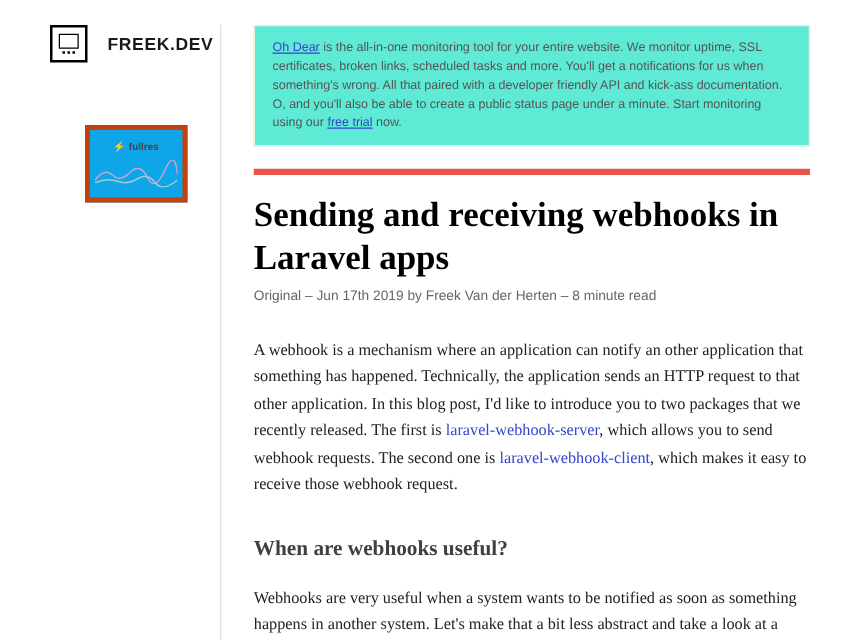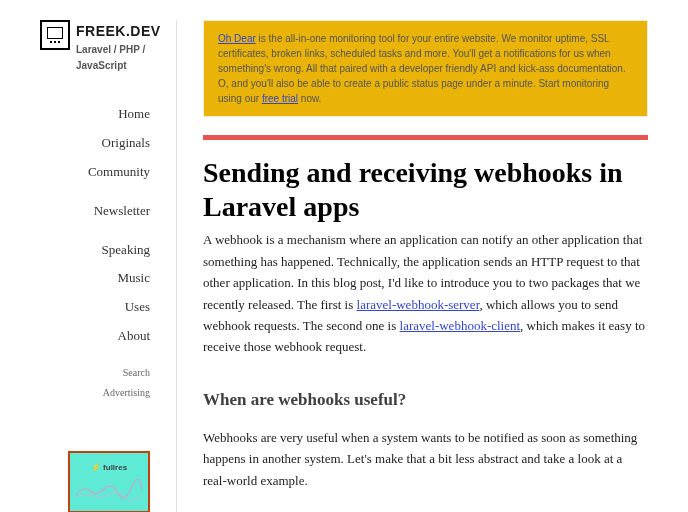--- a/index.html
+++ b/index.html
@@ -1,99 +1,85 @@
 <!DOCTYPE html>
 <html><head>
 <meta charset="utf-8">
 <style>
 *{margin:0;padding:0;box-sizing:border-box}
 body{font-family:Georgia,'Times New Roman',serif;color:#1a1a1a;background:#fff;font-size:13px;line-height:1.6}
 .container{width:688px;margin:0 auto;padding:20px 40px;display:flex;gap:26px}
 .left{width:110px;flex-shrink:0}
-.logo-row{display:flex;gap:6px;align-items:flex-start;margin-bottom:30px}
+.logo-row{display:flex;gap:16px;align-items:center;margin-bottom:30px}
 .logo-box{width:30px;height:30px;border:2px solid #000;display:flex;align-items:center;justify-content:center;flex-direction:column;padding:3px;flex-shrink:0}
 .logo-screen{width:16px;height:12px;border:1.5px solid #000;margin-bottom:2px}
 .logo-dots{display:flex;gap:2px}
 .logo-dot{width:2px;height:2px;background:#000}
 .brand{font-family:-apple-system,Helvetica,Arial,sans-serif}
 .brand-name{font-weight:900;font-size:14px;letter-spacing:.5px}
 .brand-tags{font-size:10px;font-weight:700;color:#555}
 .nav{font-family:Georgia,serif;text-align:right;font-size:13px;color:#333}
 .nav a{display:block;text-decoration:none;color:#333;margin-bottom:8px;cursor:pointer}
 .nav-gap{height:10px}
 .nav .search{font-size:10px;color:#666;margin-top:18px;margin-bottom:4px}
 .nav .adv{font-size:10px;color:#666}
 .carbon{margin-top:50px;text-align:right}
-.carbon-img{width:82px;height:62px;border:2px solid #c2410c;margin-left:auto;background:#5eead4;display:flex;flex-direction:column;align-items:center;justify-content:center;gap:4px}
+.carbon-img{width:82px;height:62px;border:4px solid #c2410c;margin-left:auto;background:#0ea5e9;display:flex;flex-direction:column;align-items:center;justify-content:center;gap:4px}
 .carbon-logo{font-family:-apple-system,sans-serif;font-size:8px;font-weight:700;color:#444}
 .carbon-chart{width:66px;height:22px;position:relative}
 .divider{width:1px;background:#e0e0e0;flex-shrink:0}
 .main{flex:1;min-width:0}
-.promo{background:#eab308;border:1px solid #f0eed8;padding:10px 14px;font-size:10px;line-height:1.5;color:#555;font-family:-apple-system,sans-serif;margin-bottom:18px}
+.promo{background:#5eead4;border:1px solid #f0eed8;padding:10px 14px;font-size:10px;line-height:1.5;color:#555;font-family:-apple-system,sans-serif;margin-bottom:18px}
 .promo a{color:#3446c9;text-decoration:underline}
 .redbar{height:5px;background:#e8544f;margin-bottom:16px}
 h1{font-family:Georgia,serif;font-weight:900;font-size:28px;line-height:1.2;margin-bottom:6px;color:#000}
 .meta{font-size:11px;color:#666;margin-bottom:22px;font-family:-apple-system,sans-serif}
 .content p{font-size:13px;line-height:1.65;margin-bottom:16px;color:#222}
-.content a{color:#3446c9;text-decoration:underline}
+.content a{color:#3446c9;}
 .content h2{font-family:Georgia,serif;font-weight:900;font-size:17px;margin-top:28px;margin-bottom:14px;color:#404040}
 </style>
 </head>
 <body>
 
 <div class="container">
   <div class="left">
     <div class="logo-row">
       <div class="logo-box">
         <div class="logo-screen"></div>
         <div class="logo-dots">
             <div class="logo-dot"></div>
             <div class="logo-dot"></div>
             <div class="logo-dot"></div>
           </div>
       </div>
       <div class="brand">
         <div class="brand-name">FREEK.DEV</div>
-        <div class="brand-tags">Laravel / PHP / JavaScript</div>
       </div>
     </div>
-    <nav class="nav">
-      <a>Home</a>
-      <a>Originals</a>
-      <a>Community</a>
-      <div class="nav-gap"></div>
-      <a>Newsletter</a>
-      <div class="nav-gap"></div>
-      <a>Speaking</a>
-      <a>Music</a>
-      <a>Uses</a>
-      <a>About</a>
-      <a class="search">Search</a>
-      <a class="adv">Advertising</a>
-    </nav>
     <div class="carbon">
       <div class="carbon-img">
         <div class="carbon-logo">⚡ fullres</div>
         <svg class="carbon-chart" viewBox="0 0 66 22">
           <path d="M0,16 Q8,6 14,12 T28,10 T42,14 T56,8 T66,12" stroke="#c9a3d4" stroke-width="1.2" fill="none"></path>
           <path d="M0,18 Q10,14 18,17 T34,15 T48,18 T66,16" stroke="#a3c9d4" stroke-width="1.2" fill="none"></path>
         </svg>
       </div>
 
     </div>
   </div>
 
   <div class="divider"></div>
 
   <div class="main">
     <div class="promo">
       <a>Oh Dear</a><span> is the all-in-one monitoring tool for your entire website. We monitor uptime, SSL certificates, broken links, scheduled tasks and more. You'll get a notifications for us when something's wrong. All that paired with a developer friendly API and kick-ass documentation. O, and you'll also be able to create a public status page under a minute. Start monitoring using our </span><a>free trial</a><span> now.</span>
     </div>
     <div class="redbar"></div>
     <h1>Sending and receiving webhooks in Laravel apps</h1>
+    <div class="meta">Original – Jun 17th 2019 by Freek Van der Herten – 8 minute read</div>
     <div class="content">
       <p><span>A webhook is a mechanism where an application can notify an other application that something has happened. Technically, the application sends an HTTP request to that other application. In this blog post, I'd like to introduce you to two packages that we recently released. The first is </span><a>laravel-webhook-server</a><span>, which allows you to send webhook requests. The second one is </span><a>laravel-webhook-client</a><span>, which makes it easy to receive those webhook request.</span></p>
       <h2>When are webhooks useful?</h2>
       <p>Webhooks are very useful when a system wants to be notified as soon as something happens in another system. Let's make that a bit less abstract and take a look at a real-world example.</p>
 
     </div>
   </div>
 </div>
 
 </body></html>

